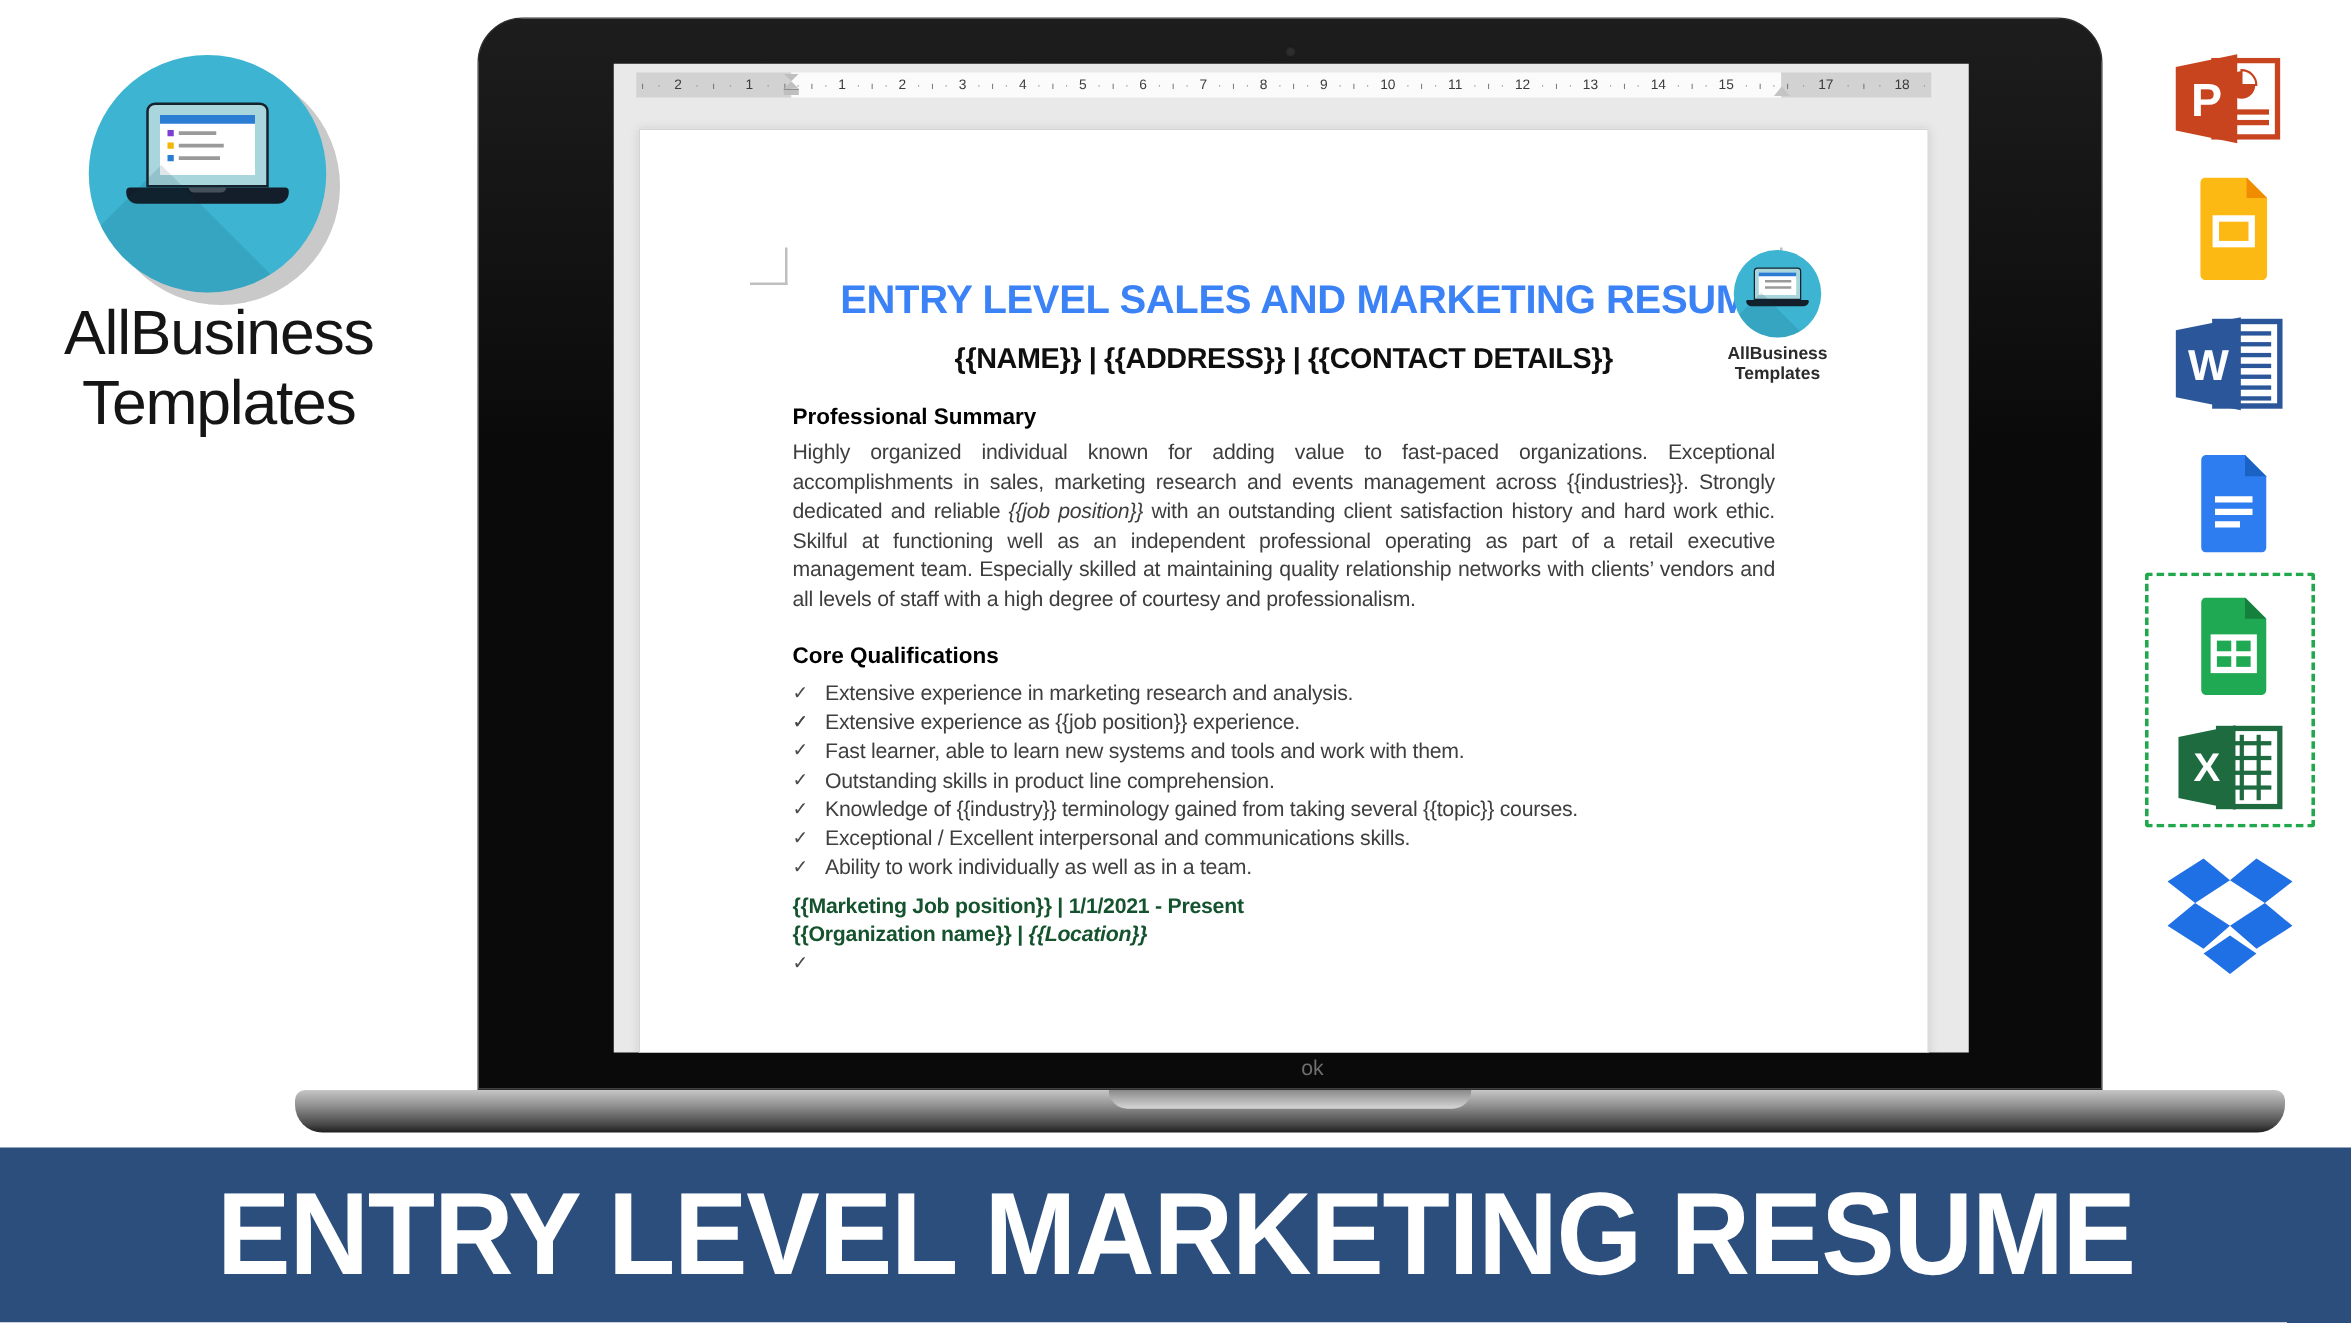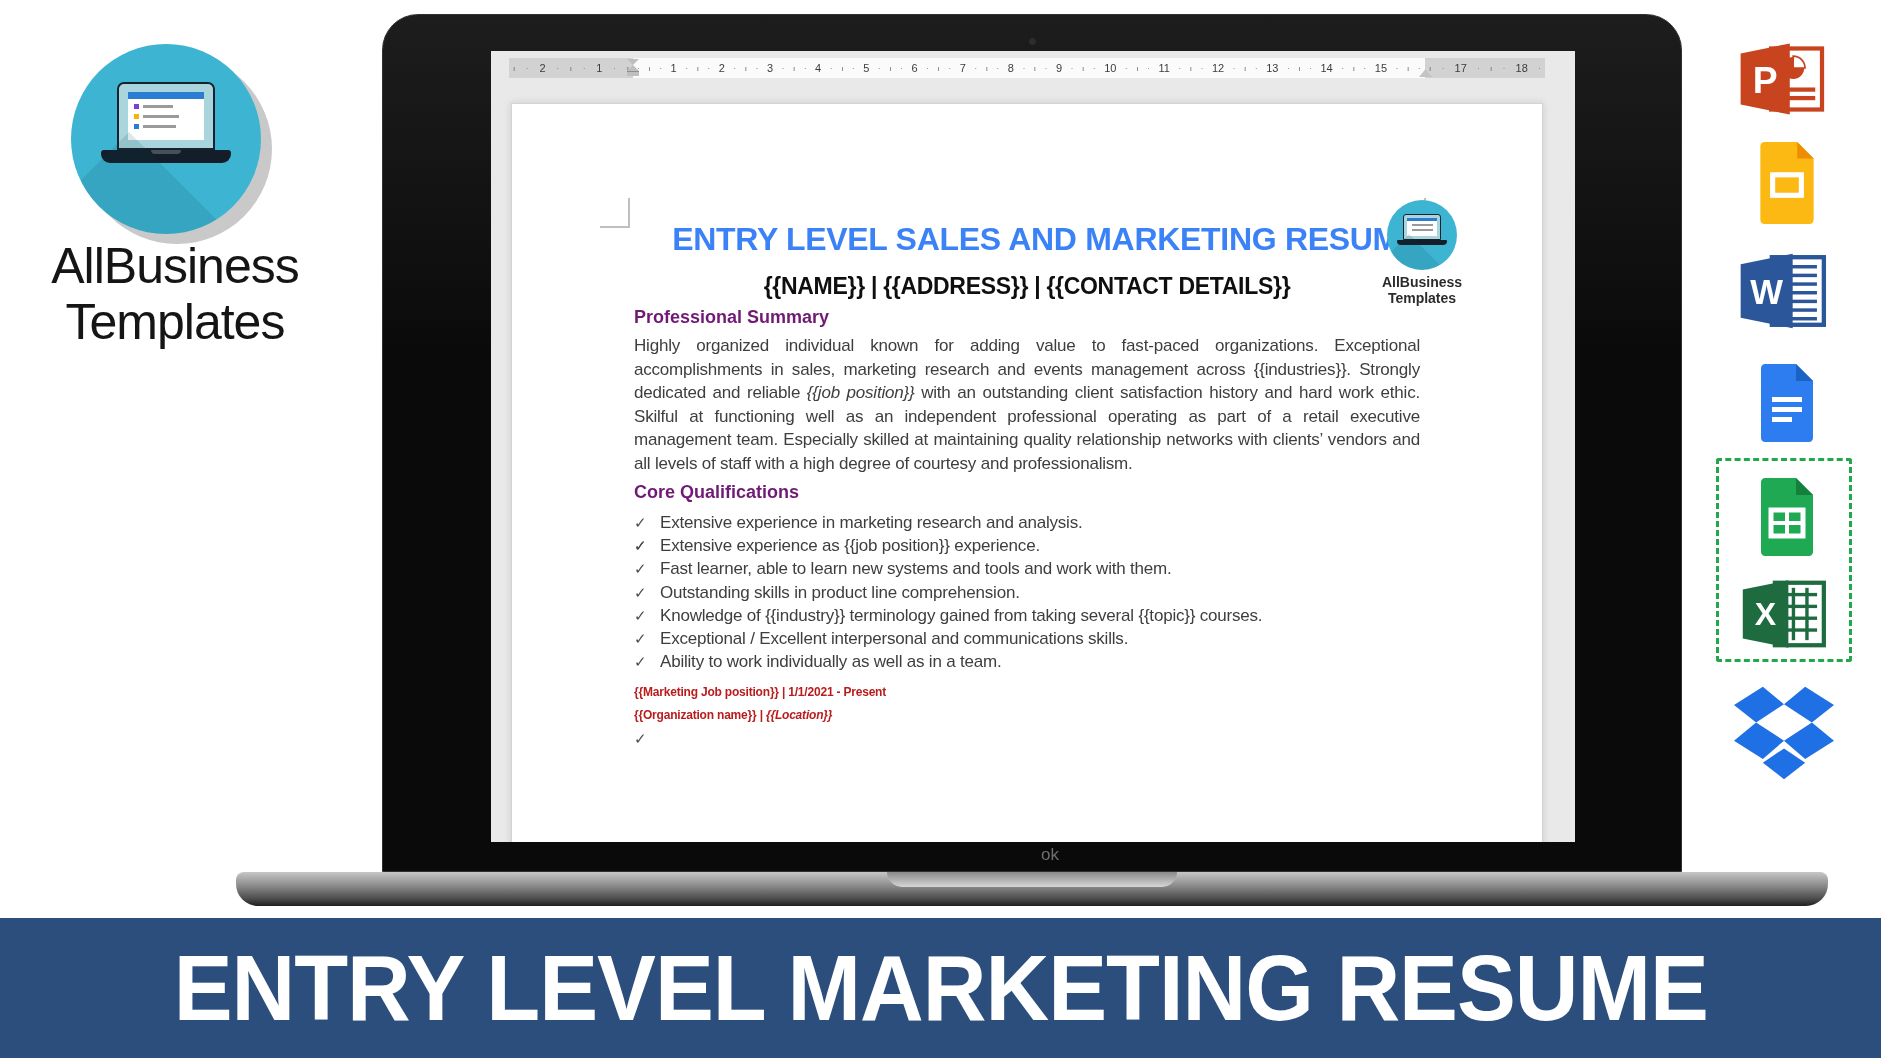--- a/index.html
+++ b/index.html
@@ -80,29 +80,29 @@
   .mini-inner { width:100%; height:100%; background:#fff; }
   .mini-topbar { width:100%; height:3px; background:#2b7cd3; }
   .mini-line { width:70%; height:2px; background:#9a9a9a; margin:3px auto 0; }
   .mini-base { width:50px; height:5px; margin:0 auto; background:#141e2a; border-radius:1px 1px 4px 4px; }
   .doc-logo-text { margin-top:4px; font-size:14px; font-weight:bold; line-height:16px; color:#2b2b2b; }
 
   .doc-title { margin-top:120px; text-align:right; font-size:32px; font-weight:bold;
                letter-spacing:-0.3px; color:#3b82f6; line-height:30px; }
   .doc-subtitle { margin-top:18px; text-align:center; font-size:23px; font-weight:bold;
                   letter-spacing:-0.3px; color:#0f0f0f; line-height:28px; }
-  .doc-h { margin-top:6px; font-size:18px; font-weight:bold; color:#701a75; line-height:22px; }
+  .doc-h { margin-top:22px; font-size:18px; font-weight:bold; color:#000000; line-height:22px; }
   .doc-para { margin-top:6px; font-size:17px; line-height:23.5px; color:#3e3e3e;
               text-align:justify; letter-spacing:-0.2px; }
   .doc-para .ph-italic { font-style:italic;margin-top:20px; }
   .doc-list { margin-top:8px; list-style:none; }
   .doc-list li { position:relative; padding-left:26px; font-size:17px; line-height:23.2px;
                  color:#3e3e3e; letter-spacing:-0.2px; }
   .check { position:absolute; left:0; top:0; font-size:15px; color:#4a4a4a; }
-  .exp-line { font-size:12px; font-weight:bold; color:#b91c1c; line-height:23px; letter-spacing:-0.2px; }
+  .exp-line { font-size:17px; font-weight:bold; color:#14532d; line-height:23px; letter-spacing:-0.2px; }
   .exp-line .ph-italic { font-style:italic; }
   .exp-bullet { position:relative; padding-left:26px; font-size:17px; line-height:23.2px;
                 color:#3e3e3e; letter-spacing:-0.2px; }
   .mt8 { margin-top:8px; }
 
   
   .app-icon { position:absolute; }
   .dashed-box { position:absolute; left:1716px; top:458px; width:136px; height:204px;
                 border:3px dashed #21a84d; border-radius:3px; }
 

